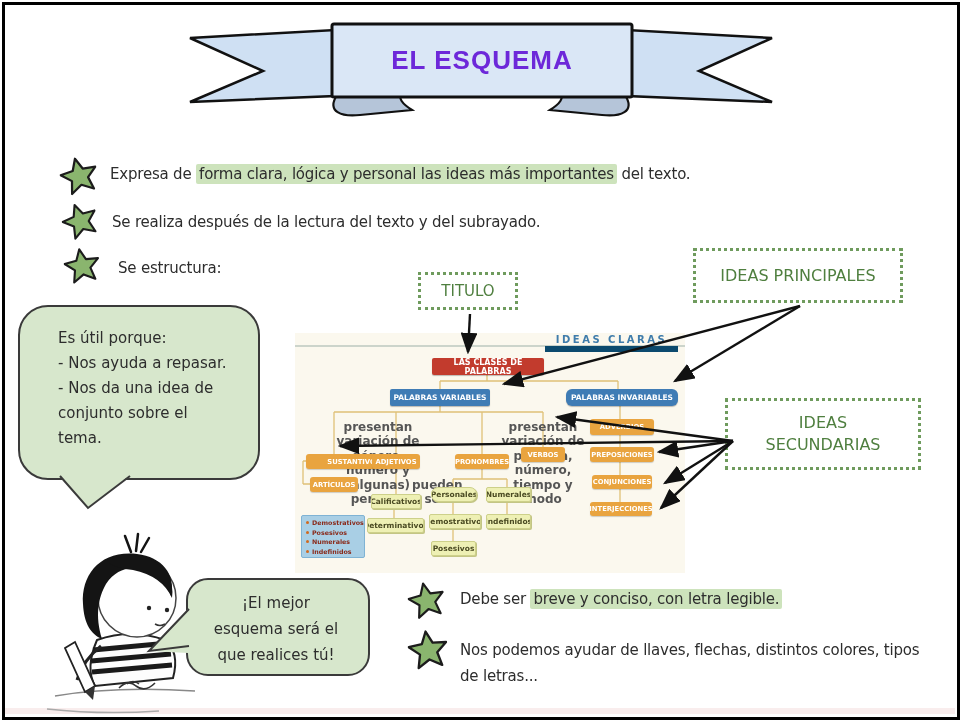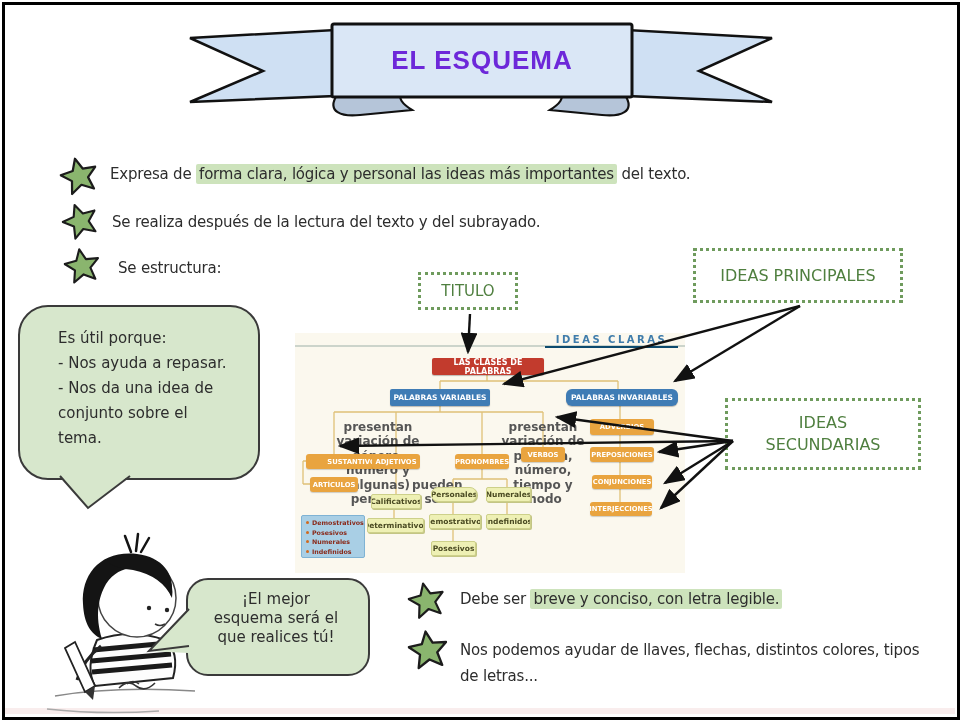--- a/index.html
+++ b/index.html
@@ -17,21 +17,21 @@
   .bubble{position:absolute;background:#d7e7cc;border:2px solid #3a3a3a;z-index:3;}
   .bubble-text{white-space:pre-line;font-size:15px;}
   
   .map{position:absolute;left:295px;top:333px;width:390px;height:240px;background:#fbf8ee;z-index:1;}
   .mnode{position:absolute;display:flex;align-items:center;justify-content:center;text-align:center;font-weight:bold;overflow:hidden;}
   .mred{background:#c23b2d;color:#fff;font-size:8px;border-radius:2px;box-shadow:0 1px 1px rgba(0,0,0,.25);}
   .mblue{background:#3f7cb5;color:#fff;font-size:7.5px;border-radius:2px;box-shadow:0 1px 1px rgba(0,0,0,.25);}
   .morange{background:#e9a43f;color:#fff;font-size:6.8px;border-radius:3px;box-shadow:0 1px 1px rgba(0,0,0,.18);}
   .myellow{background:#eef0b4;color:#4a4a22;font-size:7.5px;border:1px solid #cdd08a;border-radius:2px;box-shadow:1px 1px 0 #c3c585;font-weight:bold;}
   .mnote{position:absolute;font-size:12px;color:#555;text-align:center;white-space:pre-line;line-height:1.2;font-weight:bold;}
-  .mheader{position:absolute;left:250px;top:1px;width:133px;color:#3f7cab;font-weight:bold;font-size:10px;letter-spacing:2.5px;text-align:center;border-bottom:2px solid #0c4a6e;padding-bottom:1px;}
+  .mheader{position:absolute;left:250px;top:1px;width:133px;color:#3f7cab;font-weight:bold;font-size:10px;letter-spacing:2.5px;text-align:center;border-bottom:6px solid #0c4a6e;padding-bottom:1px;}
   .mgrayline{position:absolute;left:0;top:12px;width:390px;height:2px;background:#ccd4cb;}
   .bluebox{position:absolute;left:6px;top:182px;width:64px;height:43px;background:#a9cfe5;border:1px solid #7fb3d4;border-radius:2px;padding:2px 0 0 4px;box-sizing:border-box;}
   .bluebox-item{font-size:6.3px;color:#8a2a1a;font-weight:bold;line-height:9.5px;display:flex;align-items:center;gap:3px;}
   .bdot{width:3px;height:3px;border-radius:50%;background:#d06a1f;display:inline-block;}
   svg.overlay{position:absolute;left:0;top:0;z-index:5;pointer-events:none;}
 </style>
 </head>
 <body>
 
 <div class="frame"></div>
@@ -178,21 +178,21 @@
   <polygon points="50,164 60,158 58,172" fill="#333"></polygon>
   <path d="M84,160 q9,-9 17,-2 q9,7 19,-3" stroke="#333" stroke-width="1.6" fill="none"></path>
   <path d="M92,156 q6,-5 12,0" stroke="#333" stroke-width="1.4" fill="none"></path>
 </svg>
 
 <div class="bubble" style="left:186px;top:578px;width:180px;height:94px;border-radius:22px;"></div>
 <svg class="abs" style="left:146px;top:606px;z-index:4;" width="46" height="52" viewBox="0 0 46 52">
   <polygon points="42,3 42,47 3,45" fill="#d7e7cc"></polygon>
   <path d="M43,3 L3,45 L43,40" fill="none" stroke="#3a3a3a" stroke-width="2"></path>
 </svg>
-<div class="abs bubble-text" style="left:186px;top:590px;width:180px;text-align:center;line-height:19px;z-index:4;">¡El mejor
+<div class="abs bubble-text" style="left:186px;top:590px;width:180px;text-align:center;line-height:26px;z-index:4;">¡El mejor
 esquema será el
 que realices tú!</div>
 
 <svg class="abs" style="left:408px;top:581px;transform:rotate(-12deg);" width="37" height="37" viewBox="0 0 34 34">
     <polygon points="17,2 21.6,12.2 33,13.2 24.4,20.8 27.1,32 17,26 6.9,32 9.6,20.8 1,13.2 12.4,12.2" fill="#8ab56e" stroke="#1c1c1c" stroke-width="2" stroke-linejoin="round"></polygon>
   </svg>
 <div class="abs bullet-text" style="left:460px;top:588px;width:440px;">
   <span>Debe ser </span><span class="hl">breve y conciso, con letra legible.</span>
 </div>
 

